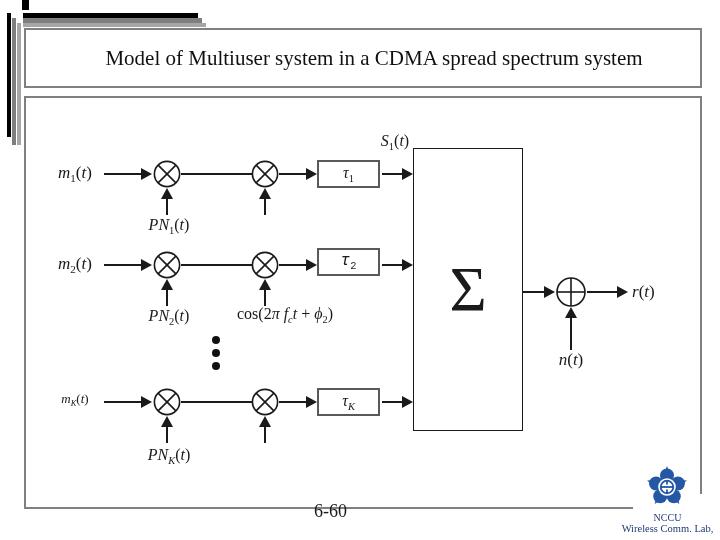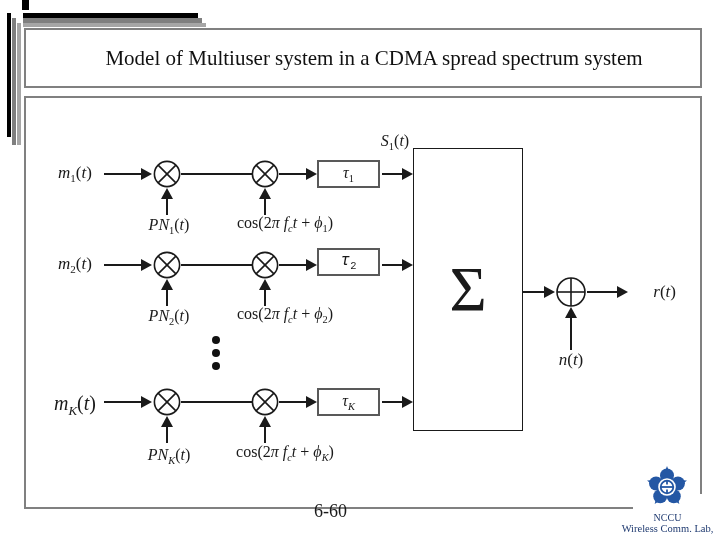--- a/index.html
+++ b/index.html
@@ -77,21 +77,20 @@
     <span><span class="mi">τ</span><span class="ms">1</span></span>
   </div>
   <div class="hline" style="left:382px;top:173px;width:20px;"></div>
   <div class="arrow-r" style="left:402px;top:168px;"></div>
   <div class="mlabel" style="left:355px;top:131px;width:80px;"><span class="mi">S</span><span class="ms">1</span><span>(</span><span class="mi">t</span><span>)</span></div>
   <div class="arrow-u" style="left:161px;top:188px;"></div>
   <div class="vline" style="left:166px;top:198px;width:2px;height:17px;"></div>
   <div class="mlabel" style="left:129px;top:215px;width:80px;"><span class="mi">PN</span><span class="ms">1</span><span>(</span><span class="mi">t</span><span>)</span></div>
   <div class="arrow-u" style="left:259px;top:188px;"></div>
   <div class="vline" style="left:264px;top:198px;width:2px;height:17px;"></div>
-  <div class="mlabel" style="left:215px;top:213px;width:140px;"><span>cos(2</span><span class="mi">π</span><span> </span><span class="mi">f</span><span class="mi ms">c</span><span class="mi">t</span><span> + </span><span class="mi">ϕ</span><span class="ms">1</span><span>)</span></div>
 
   <div class="mlabel" style="left:40px;top:254px;width:70px;font-size:17px;"><span class="mi">m</span><span class="ms">2</span><span>(</span><span class="mi">t</span><span>)</span></div>
   <div class="hline" style="left:104px;top:264px;width:37px;"></div>
   <div class="arrow-r" style="left:141px;top:259px;"></div>
   <svg class="abs" style="left:153px;top:251px;" width="28" height="28">
     <circle cx="14" cy="14" r="12.6" fill="#fff" stroke="#1a1a1a" stroke-width="1.6"></circle>
     <line x1="5.1" y1="5.1" x2="22.9" y2="22.9" stroke="#1a1a1a" stroke-width="1.6"></line>
     <line x1="22.9" y1="5.1" x2="5.1" y2="22.9" stroke="#1a1a1a" stroke-width="1.6"></line>
   </svg>
   <div class="hline" style="left:181px;top:264px;width:71px;"></div>
@@ -111,21 +110,21 @@
   <div class="vline" style="left:166px;top:289px;width:2px;height:17px;"></div>
   <div class="mlabel" style="left:129px;top:306px;width:80px;"><span class="mi">PN</span><span class="ms">2</span><span>(</span><span class="mi">t</span><span>)</span></div>
   <div class="arrow-u" style="left:259px;top:279px;"></div>
   <div class="vline" style="left:264px;top:289px;width:2px;height:17px;"></div>
   <div class="mlabel" style="left:215px;top:304px;width:140px;"><span>cos(2</span><span class="mi">π</span><span> </span><span class="mi">f</span><span class="mi ms">c</span><span class="mi">t</span><span> + </span><span class="mi">ϕ</span><span class="ms">2</span><span>)</span></div>
 
   <div class="dot" style="left:212px;top:336px;"></div>
   <div class="dot" style="left:212px;top:349px;"></div>
   <div class="dot" style="left:212px;top:362px;"></div>
 
-  <div class="mlabel" style="left:40px;top:391px;width:70px;font-size:20px;"><span class="mi">m</span><span class="mi ms">K</span><span>(</span><span class="mi">t</span><span>)</span></div>
+  <div class="mlabel" style="left:40px;top:391px;width:70px;font-size:13px;"><span class="mi">m</span><span class="mi ms">K</span><span>(</span><span class="mi">t</span><span>)</span></div>
   <div class="hline" style="left:104px;top:401px;width:37px;"></div>
   <div class="arrow-r" style="left:141px;top:396px;"></div>
   <svg class="abs" style="left:153px;top:388px;" width="28" height="28">
     <circle cx="14" cy="14" r="12.6" fill="#fff" stroke="#1a1a1a" stroke-width="1.6"></circle>
     <line x1="5.1" y1="5.1" x2="22.9" y2="22.9" stroke="#1a1a1a" stroke-width="1.6"></line>
     <line x1="22.9" y1="5.1" x2="5.1" y2="22.9" stroke="#1a1a1a" stroke-width="1.6"></line>
   </svg>
   <div class="hline" style="left:181px;top:401px;width:71px;"></div>
   <svg class="abs" style="left:251px;top:388px;" width="28" height="28">
     <circle cx="14" cy="14" r="12.6" fill="#fff" stroke="#1a1a1a" stroke-width="1.6"></circle>
@@ -137,36 +136,35 @@
   <div class="delaybox" style="left:317px;top:388px;">
     <span><span class="mi">τ</span><span class="mi ms">K</span></span>
   </div>
   <div class="hline" style="left:382px;top:401px;width:20px;"></div>
   <div class="arrow-r" style="left:402px;top:396px;"></div>
   <div class="arrow-u" style="left:161px;top:416px;"></div>
   <div class="vline" style="left:166px;top:426px;width:2px;height:17px;"></div>
   <div class="mlabel" style="left:129px;top:445px;width:80px;"><span class="mi">PN</span><span class="mi ms">K</span><span>(</span><span class="mi">t</span><span>)</span></div>
   <div class="arrow-u" style="left:259px;top:416px;"></div>
   <div class="vline" style="left:264px;top:426px;width:2px;height:17px;"></div>
-  <div class="mlabel" style="left:215px;top:442px;width:140px;"><span>cos(2</span><span class="mi">π</span><span> </span><span class="mi">f</span><span class="mi ms">c</span><span class="mi">t</span><span> + </span><span class="mi">ϕ</span><span class="mi ms">K</span><span>)</span></div>
 
   <div class="sumbox">
     <span class="sigma">Σ</span>
   </div>
 
   <div class="hline" style="left:523px;top:291px;width:21px;"></div>
   <div class="arrow-r" style="left:544px;top:286px;"></div>
   <svg class="abs" style="left:555px;top:276px;" width="32" height="32">
     <circle cx="16" cy="16" r="14" fill="#fff" stroke="#1a1a1a" stroke-width="1.6"></circle>
     <line x1="2" y1="16" x2="30" y2="16" stroke="#1a1a1a" stroke-width="1.6"></line>
     <line x1="16" y1="2" x2="16" y2="30" stroke="#1a1a1a" stroke-width="1.6"></line>
   </svg>
   <div class="hline" style="left:587px;top:291px;width:30px;"></div>
   <div class="arrow-r" style="left:617px;top:286px;"></div>
-  <div class="mlabel" style="left:632px;top:282px;width:44px;text-align:right;font-size:17px;"><span class="mi">r</span><span>(</span><span class="mi">t</span><span>)</span></div>
+  <div class="mlabel" style="left:632px;top:282px;width:44px;text-align:left;font-size:17px;"><span class="mi">r</span><span>(</span><span class="mi">t</span><span>)</span></div>
   <div class="arrow-u" style="left:565px;top:307px;"></div>
   <div class="vline" style="left:570px;top:317px;width:2px;height:33px;"></div>
   <div class="mlabel" style="left:546px;top:350px;width:50px;font-size:17px;"><span class="mi">n</span><span>(</span><span class="mi">t</span><span>)</span></div>
 
   <div class="pagenum">6-60</div>
 
   <div class="logo-cover"></div>
   <svg class="abs" style="left:645px;top:465px;" width="44" height="44" viewBox="-22 -22 44 44">
     <path d="M0,-21 L5.29,-7.28 L19.97,-6.49 L8.56,2.78 L12.34,16.99 L0,9 L-12.34,16.99 L-8.56,2.78 L-19.97,-6.49 L-5.29,-7.28 Z" fill="#2457a4"></path>
     <circle cx="0" cy="-11.5" r="7" fill="#2457a4"></circle>

